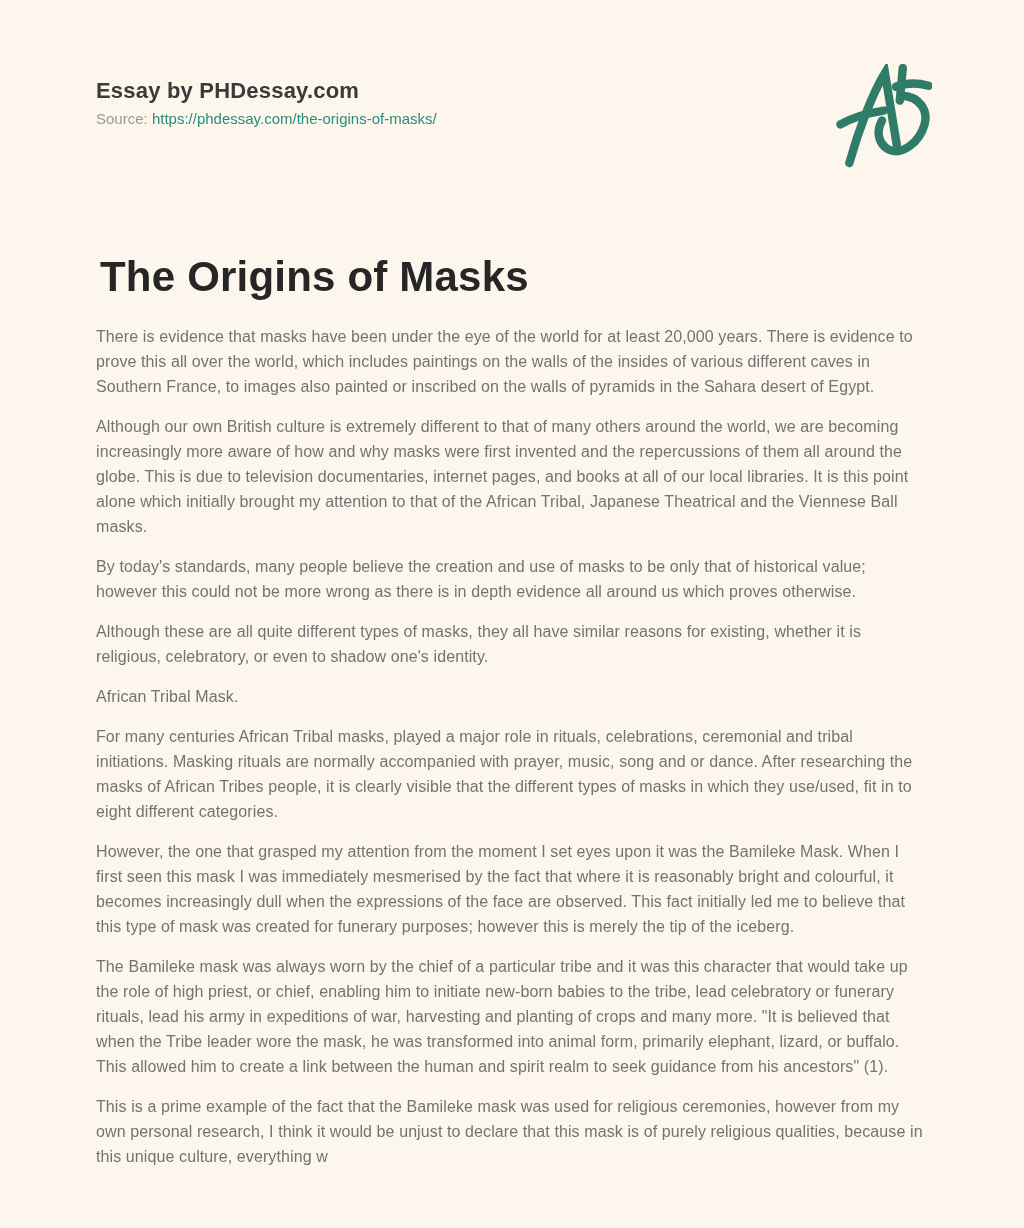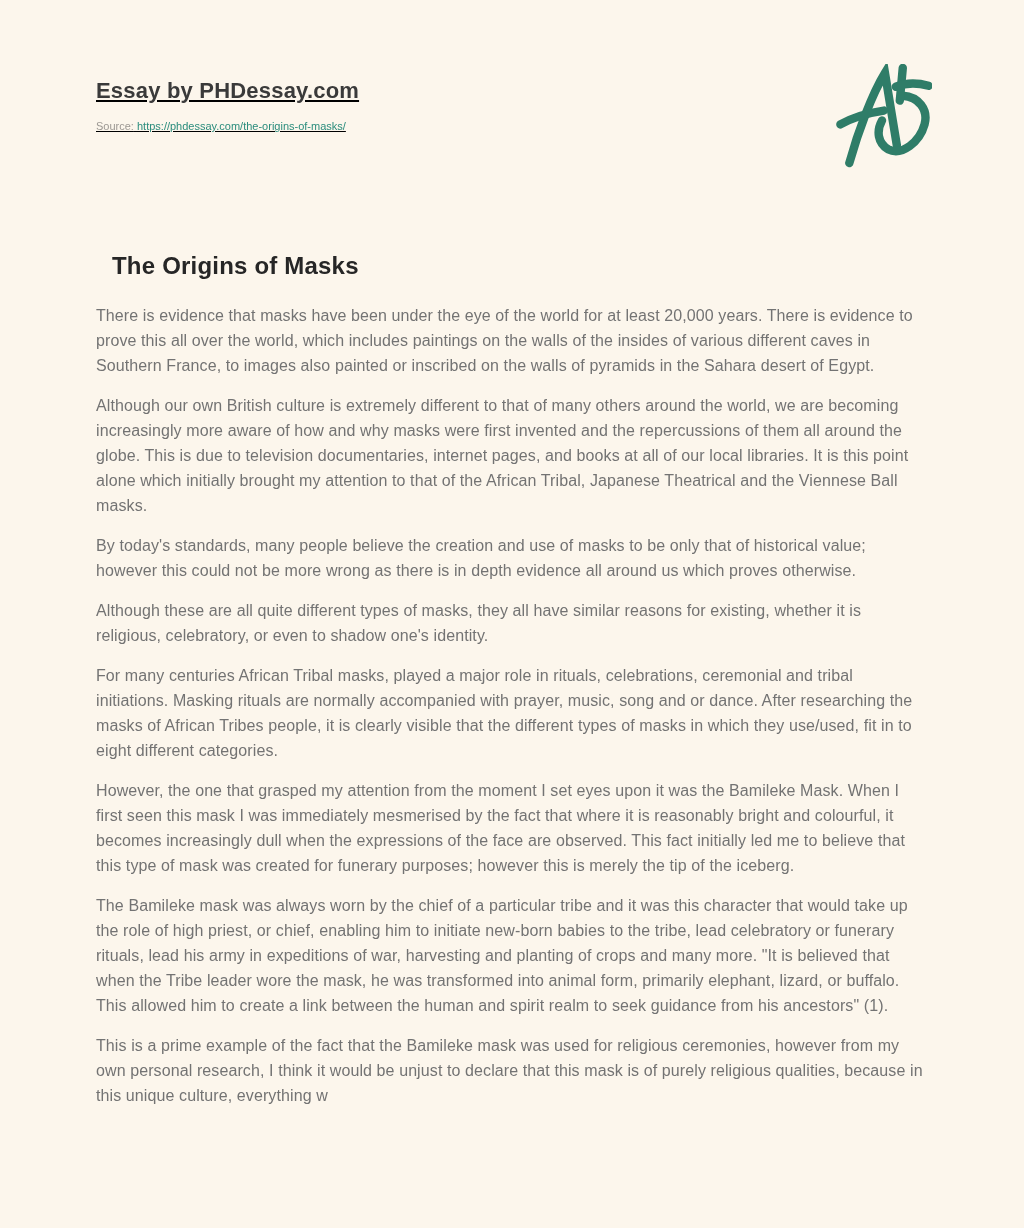--- a/index.html
+++ b/index.html
@@ -13,52 +13,51 @@
     width: 1024px;
     min-height: 1228px;
     margin: 0 auto;
     padding: 78px 96px 24px 96px;
     background: #fcf6ec;
   }
   .header {
     display: flex;
     justify-content: space-between;
     align-items: flex-start;
-    text-decoration: underline;
   }
   .header-left { flex: 1; }
   .header-title {
     margin: 0;
     font-size: 22px;
     font-weight: 700;
     line-height: 1.2;
     color: #3a3a3a;
     letter-spacing: 0.2px;
   }
   .source-line {
-    margin-top: 16px;
-    font-size: 11px;
+    margin-top: 6px;
+    font-size: 15px;
     color: #9c9893;
   }
   .source-link {
     color: #2a8c7c;
     text-decoration: none;
     cursor: pointer;
   }
   .logo {
     width: 104px;
     height: 104px;
     margin-top: -14px;
     margin-right: -4px;
     flex: 0 0 auto;
   }
   .logo svg { width: 100%; height: 100%; display: block; }
   .article-title {
-    margin: 84px 0 22px 16px;
-    font-size: 24px;
+    margin: 84px 0 22px 4px;
+    font-size: 42px;
     font-weight: 700;
     line-height: 1.2;
     color: #262626;
     letter-spacing: 0.2px;
   }
   .article-body p {
     margin: 0 0 15px 0;
     font-size: 16px;
     line-height: 25px;
     color: #737373;
@@ -95,19 +94,20 @@
     </div>
   </div>
 
   <h2 class="article-title">The Origins of Masks</h2>
 
   <div class="article-body">
     <p>There is evidence that masks have been under the eye of the world for at least 20,000 years. There is evidence to prove this all over the world, which includes paintings on the walls of the insides of various different caves in Southern France, to images also painted or inscribed on the walls of pyramids in the Sahara desert of Egypt.</p>
     <p>Although our own British culture is extremely different to that of many others around the world, we are becoming increasingly more aware of how and why masks were first invented and the repercussions of them all around the globe. This is due to television documentaries, internet pages, and books at all of our local libraries. It is this point alone which initially brought my attention to that of the African Tribal, Japanese Theatrical and the Viennese Ball masks.</p>
     <p>By today's standards, many people believe the creation and use of masks to be only that of historical value; however this could not be more wrong as there is in depth evidence all around us which proves otherwise.</p>
     <p>Although these are all quite different types of masks, they all have similar reasons for existing, whether it is religious, celebratory, or even to shadow one's identity.</p>
+    <p>African Tribal Mask.</p>
     <p>For many centuries African Tribal masks, played a major role in rituals, celebrations, ceremonial and tribal initiations. Masking rituals are normally accompanied with prayer, music, song and or dance. After researching the masks of African Tribes people, it is clearly visible that the different types of masks in which they use/used, fit in to eight different categories.</p>
     <p>However, the one that grasped my attention from the moment I set eyes upon it was the Bamileke Mask. When I first seen this mask I was immediately mesmerised by the fact that where it is reasonably bright and colourful, it becomes increasingly dull when the expressions of the face are observed. This fact initially led me to believe that this type of mask was created for funerary purposes; however this is merely the tip of the iceberg.</p>
     <p>The Bamileke mask was always worn by the chief of a particular tribe and it was this character that would take up the role of high priest, or chief, enabling him to initiate new-born babies to the tribe, lead celebratory or funerary rituals, lead his army in expeditions of war, harvesting and planting of crops and many more. "It is believed that when the Tribe leader wore the mask, he was transformed into animal form, primarily elephant, lizard, or buffalo. This allowed him to create a link between the human and spirit realm to seek guidance from his ancestors" (1).</p>
     <p>This is a prime example of the fact that the Bamileke mask was used for religious ceremonies, however from my own personal research, I think it would be unjust to declare that this mask is of purely religious qualities, because in this unique culture, everything w</p>
   </div>
 
 </div>
 
 </body></html>

